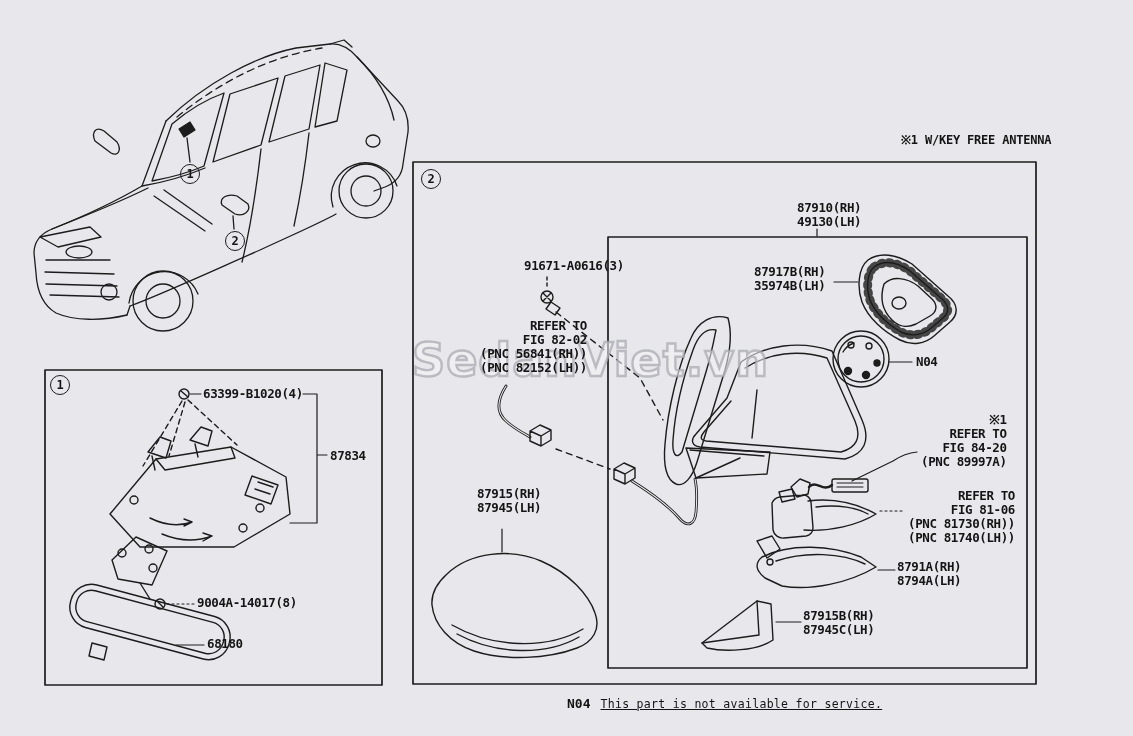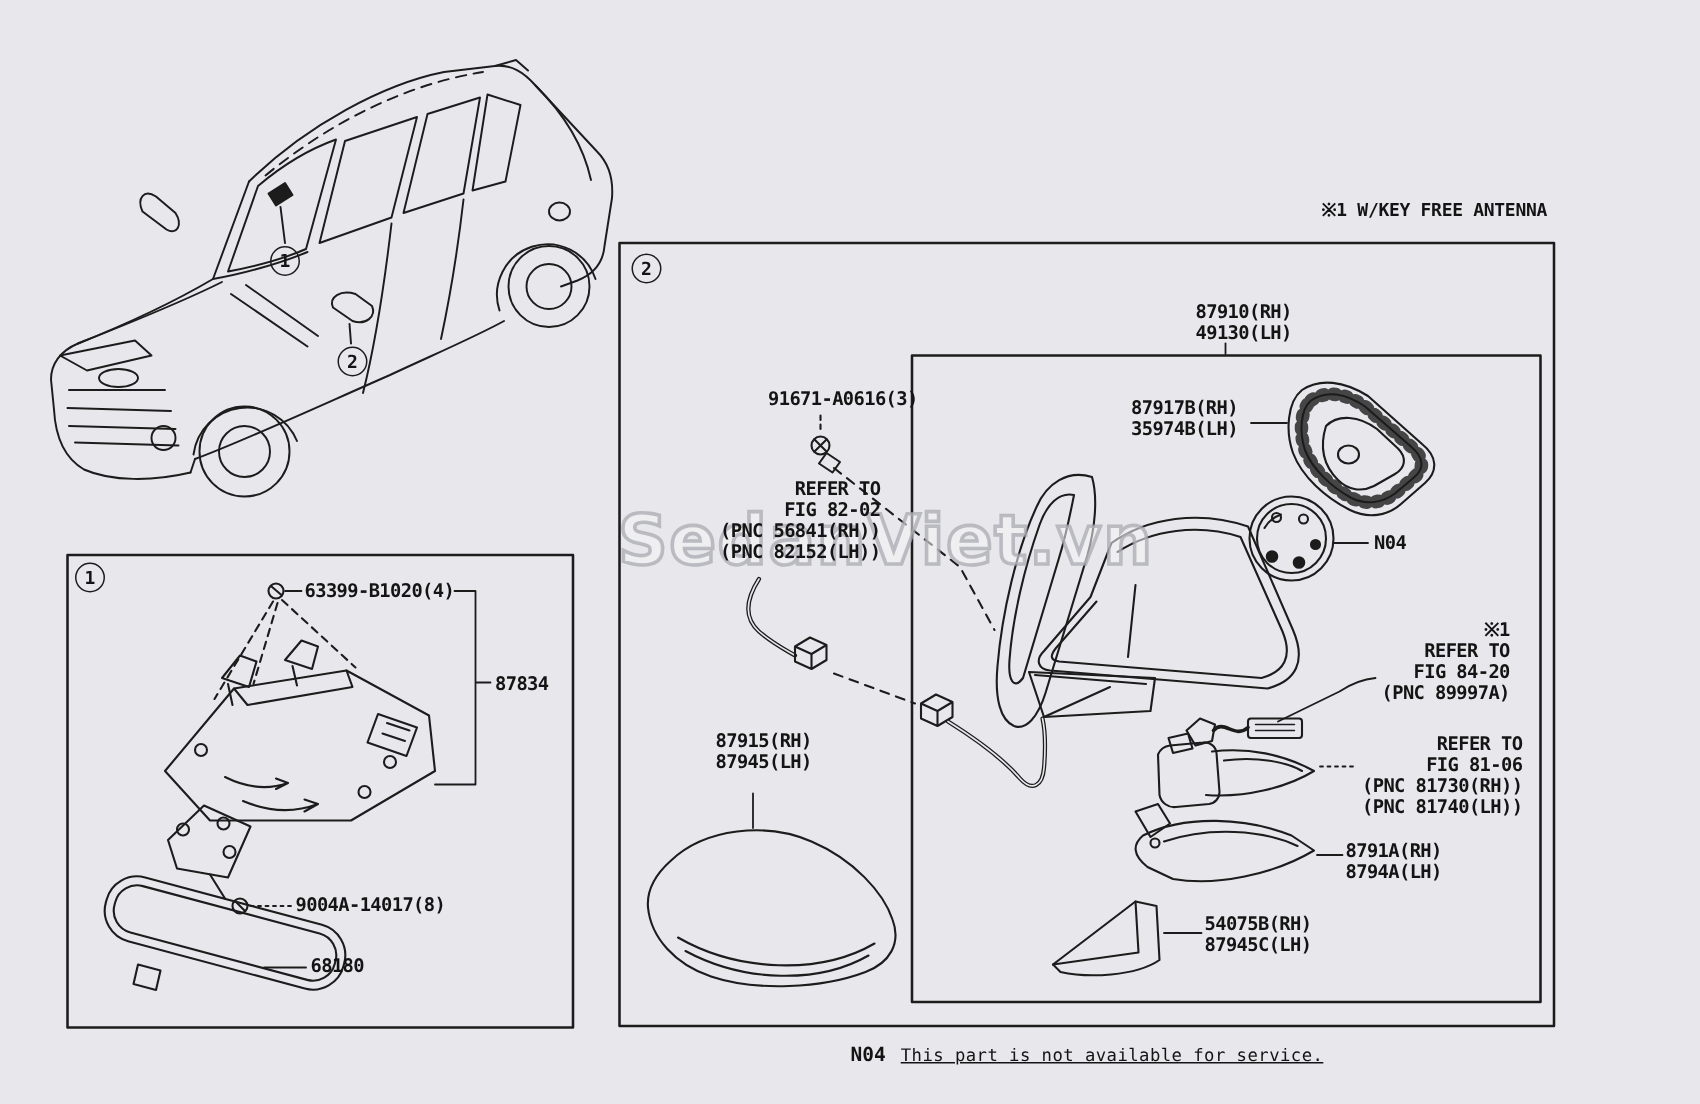--- a/index.html
+++ b/index.html
@@ -15,21 +15,21 @@
   .callout{position:absolute;z-index:4;width:20px;height:20px;border:1.6px solid var(--line);
        border-radius:50%;display:flex;align-items:center;justify-content:center;
        font:bold 12px "DejaVu Sans Mono",monospace;color:var(--text);box-sizing:border-box;}
   .watermark{position:absolute;z-index:3;font:bold 46px "DejaVu Sans",sans-serif;
        letter-spacing:1px;color:rgba(244,244,248,0.55);
        -webkit-text-stroke:2.4px rgba(170,170,178,0.75);pointer-events:none;}
   .footer{position:absolute;z-index:4;display:flex;gap:10px;align-items:baseline;color:var(--text);}
   .footer .code{font:bold 13px "DejaVu Sans Mono",monospace;}
   .footer .txt{font:normal 11.5px "DejaVu Sans Mono",monospace;letter-spacing:0.3px;text-decoration:underline;}
   .topnote{position:absolute;z-index:4;font:bold 12px "DejaVu Sans Mono",monospace;
-       color:var(--text);letter-spacing:-0.2px;white-space:nowrap;}
+       color:var(--text);letter-spacing:-0.2px;white-space:nowrap;margin-left:20px;}
 </style>
 </head>
 <body>
 
 <div class="canvas">
 
 <svg class="art" width="1133" height="736" viewBox="0 0 1133 736">
   <g stroke="#1c1c1c" fill="none" stroke-width="1.4" stroke-linecap="round" stroke-linejoin="round">
 
     <g stroke-width="1.7">
@@ -217,21 +217,21 @@
 <div class="lbl" style="left:330px;top:449px">
   <span class="ln">87834</span>
 </div>
 <div class="lbl" style="left:197px;top:596px">
   <span class="ln">9004A-14017(8)</span>
 </div>
 <div class="lbl" style="left:207px;top:637px">
   <span class="ln">68180</span>
 </div>
 
-<div class="lbl" style="left:512px;top:259px">
+<div class="lbl" style="left:524px;top:259px">
   <span class="ln">91671-A0616(3)</span>
 </div>
 <div class="lbl" style="left:480px;top:319px">
   <span class="ln">REFER TO</span>
   <span class="ln">FIG 82-02</span>
   <span class="ln">(PNC 56841(RH))</span>
   <span class="ln">(PNC 82152(LH))</span>
 </div>
 <div class="lbl" style="left:797px;top:201px">
   <span class="ln">87910(RH)</span>
@@ -254,21 +254,21 @@
   <span class="ln">REFER TO</span>
   <span class="ln">FIG 81-06</span>
   <span class="ln">(PNC 81730(RH))</span>
   <span class="ln">(PNC 81740(LH))</span>
 </div>
 <div class="lbl" style="left:897px;top:560px">
   <span class="ln">8791A(RH)</span>
   <span class="ln">8794A(LH)</span>
 </div>
 <div class="lbl" style="left:803px;top:609px">
-  <span class="ln">54075B(RH)</span>
+  <span class="ln">87915B(RH)</span>
   <span class="ln">87945C(LH)</span>
 </div>
 <div class="lbl" style="left:477px;top:487px">
   <span class="ln">87915(RH)</span>
   <span class="ln">87945(LH)</span>
 </div>
 
 <div class="footer" style="left:567px;top:696px">
   <span class="code">N04</span>
   <span class="txt">This part is not available for service.</span>

